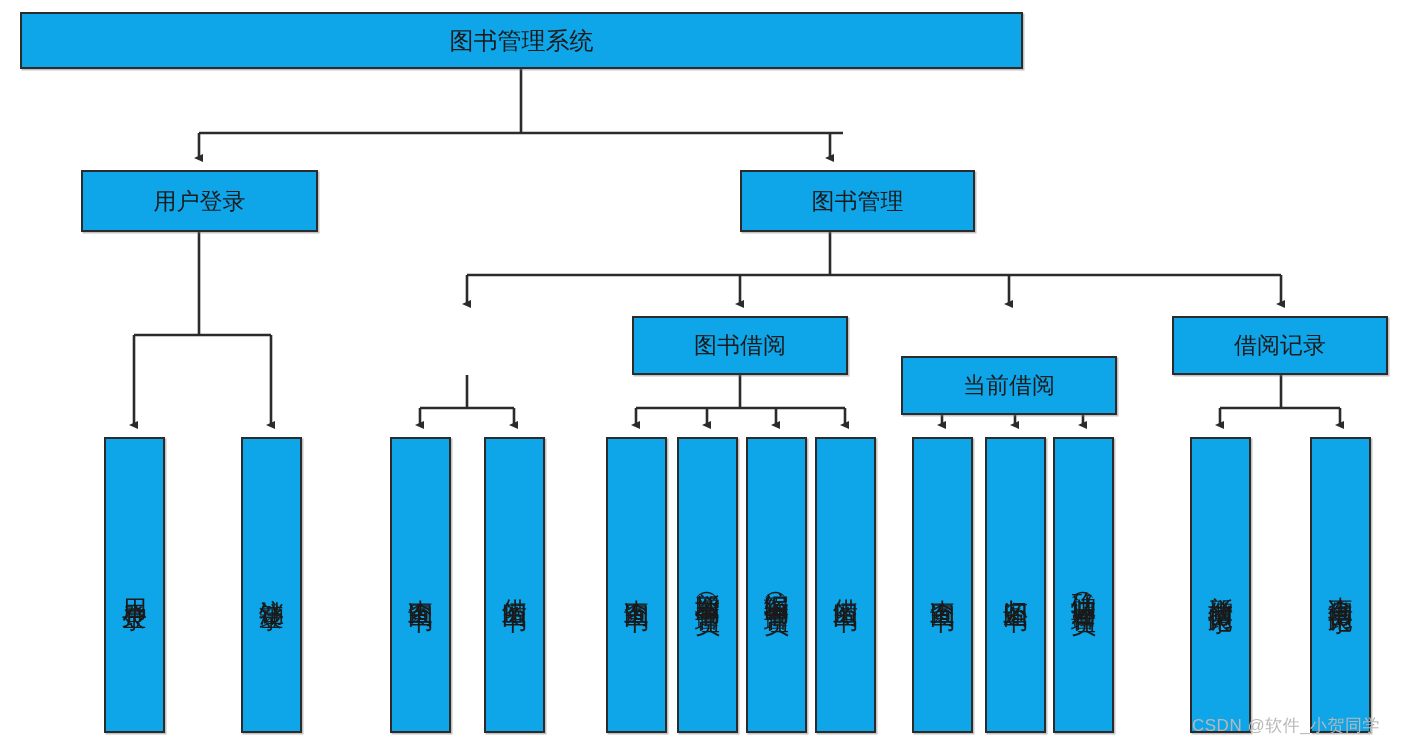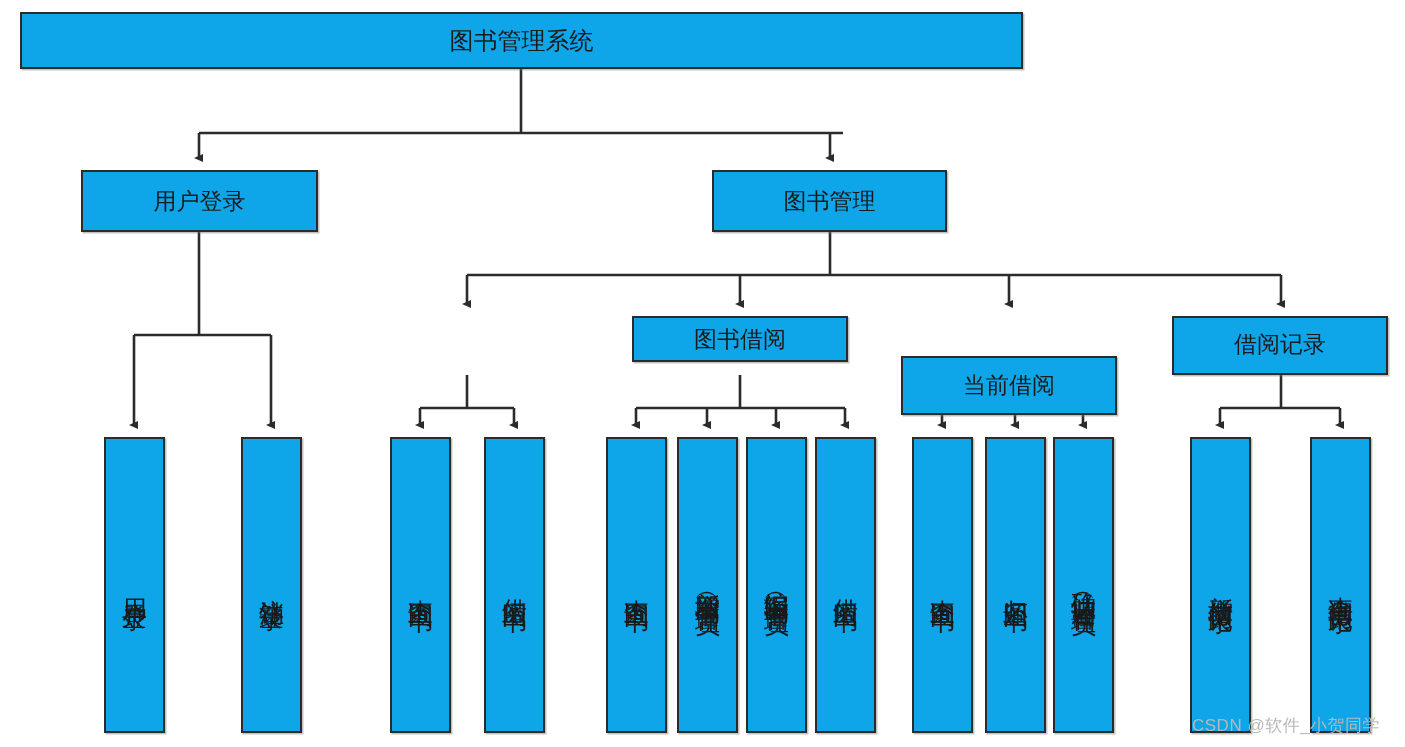--- a/index.html
+++ b/index.html
@@ -122,31 +122,31 @@
     </g>
   </svg>
 
   <div class="node-box root horiz" style="left:20px; top:12px; width:1003px; height:57px;">
     <span class="node-label">图书管理系统</span>
   </div>
 
   <div class="node-box horiz" style="left:81px; top:170px; width:237px; height:62px;">
     <span class="node-label">用户登录</span>
   </div>
-  <div class="node-box horiz" style="left:712px; top:170px; width:235px; height:62px;">
+  <div class="node-box horiz" style="left:740px; top:170px; width:235px; height:62px;">
     <span class="node-label">图书管理</span>
   </div>
 
-  <div class="node-box horiz" style="left:632px; top:316px; width:216px; height:46px;">
+  <div class="node-box horiz" style="left:632px; top:316px; width:216px; height:59px;">
     <span class="node-label">图书借阅</span>
   </div>
   <div class="node-box horiz" style="left:901px; top:316px; width:216px; height:59px;margin-top:40px;">
     <span class="node-label">当前借阅</span>
   </div>
-  <div class="node-box horiz" style="left:1172px; top:316px; width:216px; height:59px;font-family:Liberation Serif, serif;">
+  <div class="node-box horiz" style="left:1172px; top:316px; width:216px; height:59px;">
     <span class="node-label">借阅记录</span>
   </div>
 
   <div class="node-box vert" style="left:104px; top:437px; width:61px; height:296px;">
     <span class="node-label">用户登录</span>
   </div>
   <div class="node-box vert" style="left:241px; top:437px; width:61px; height:296px;">
     <span class="node-label">注销登录</span>
   </div>
 

